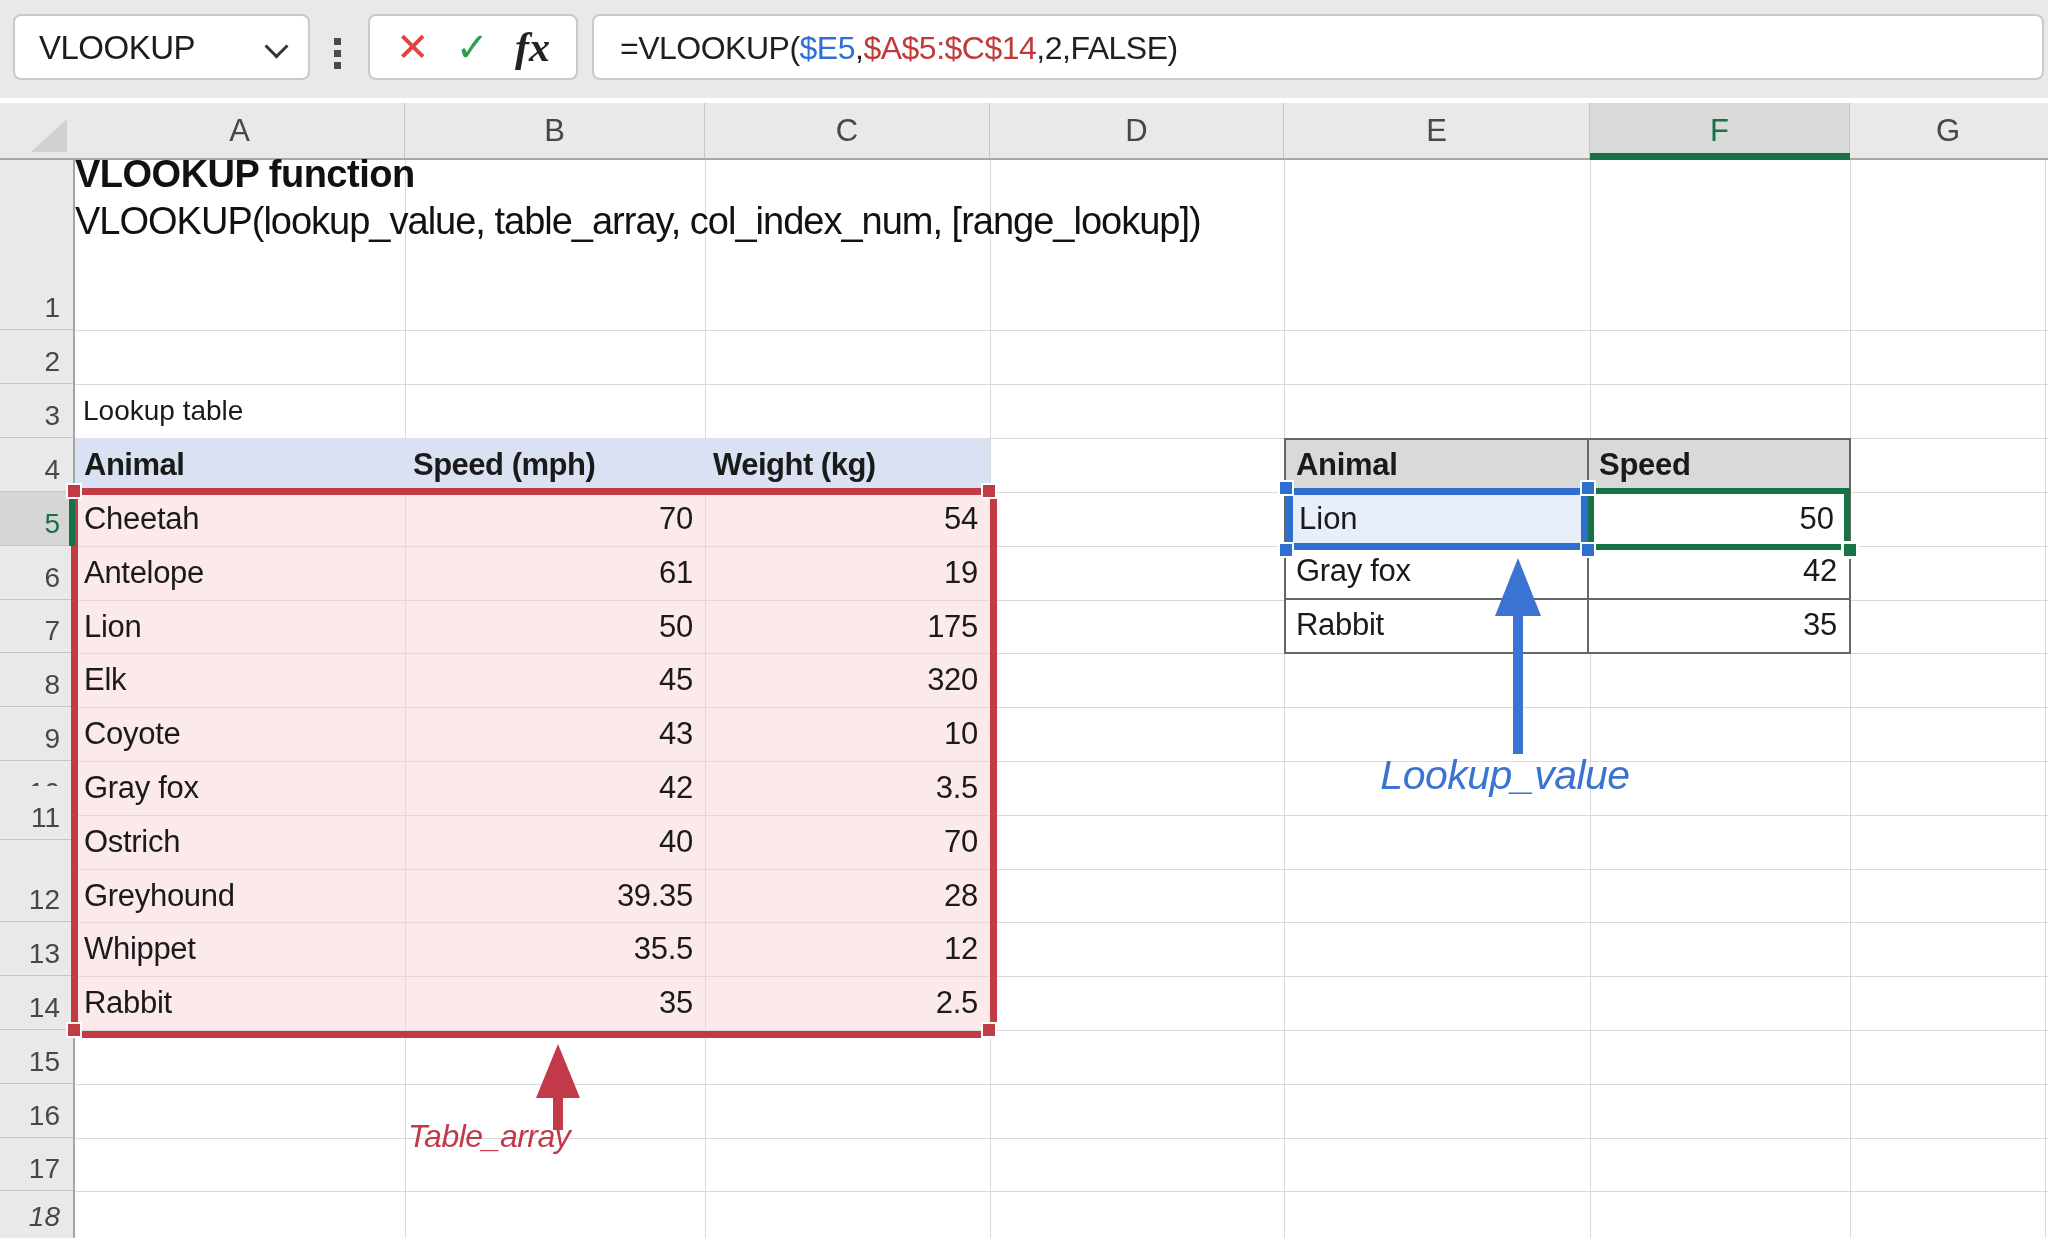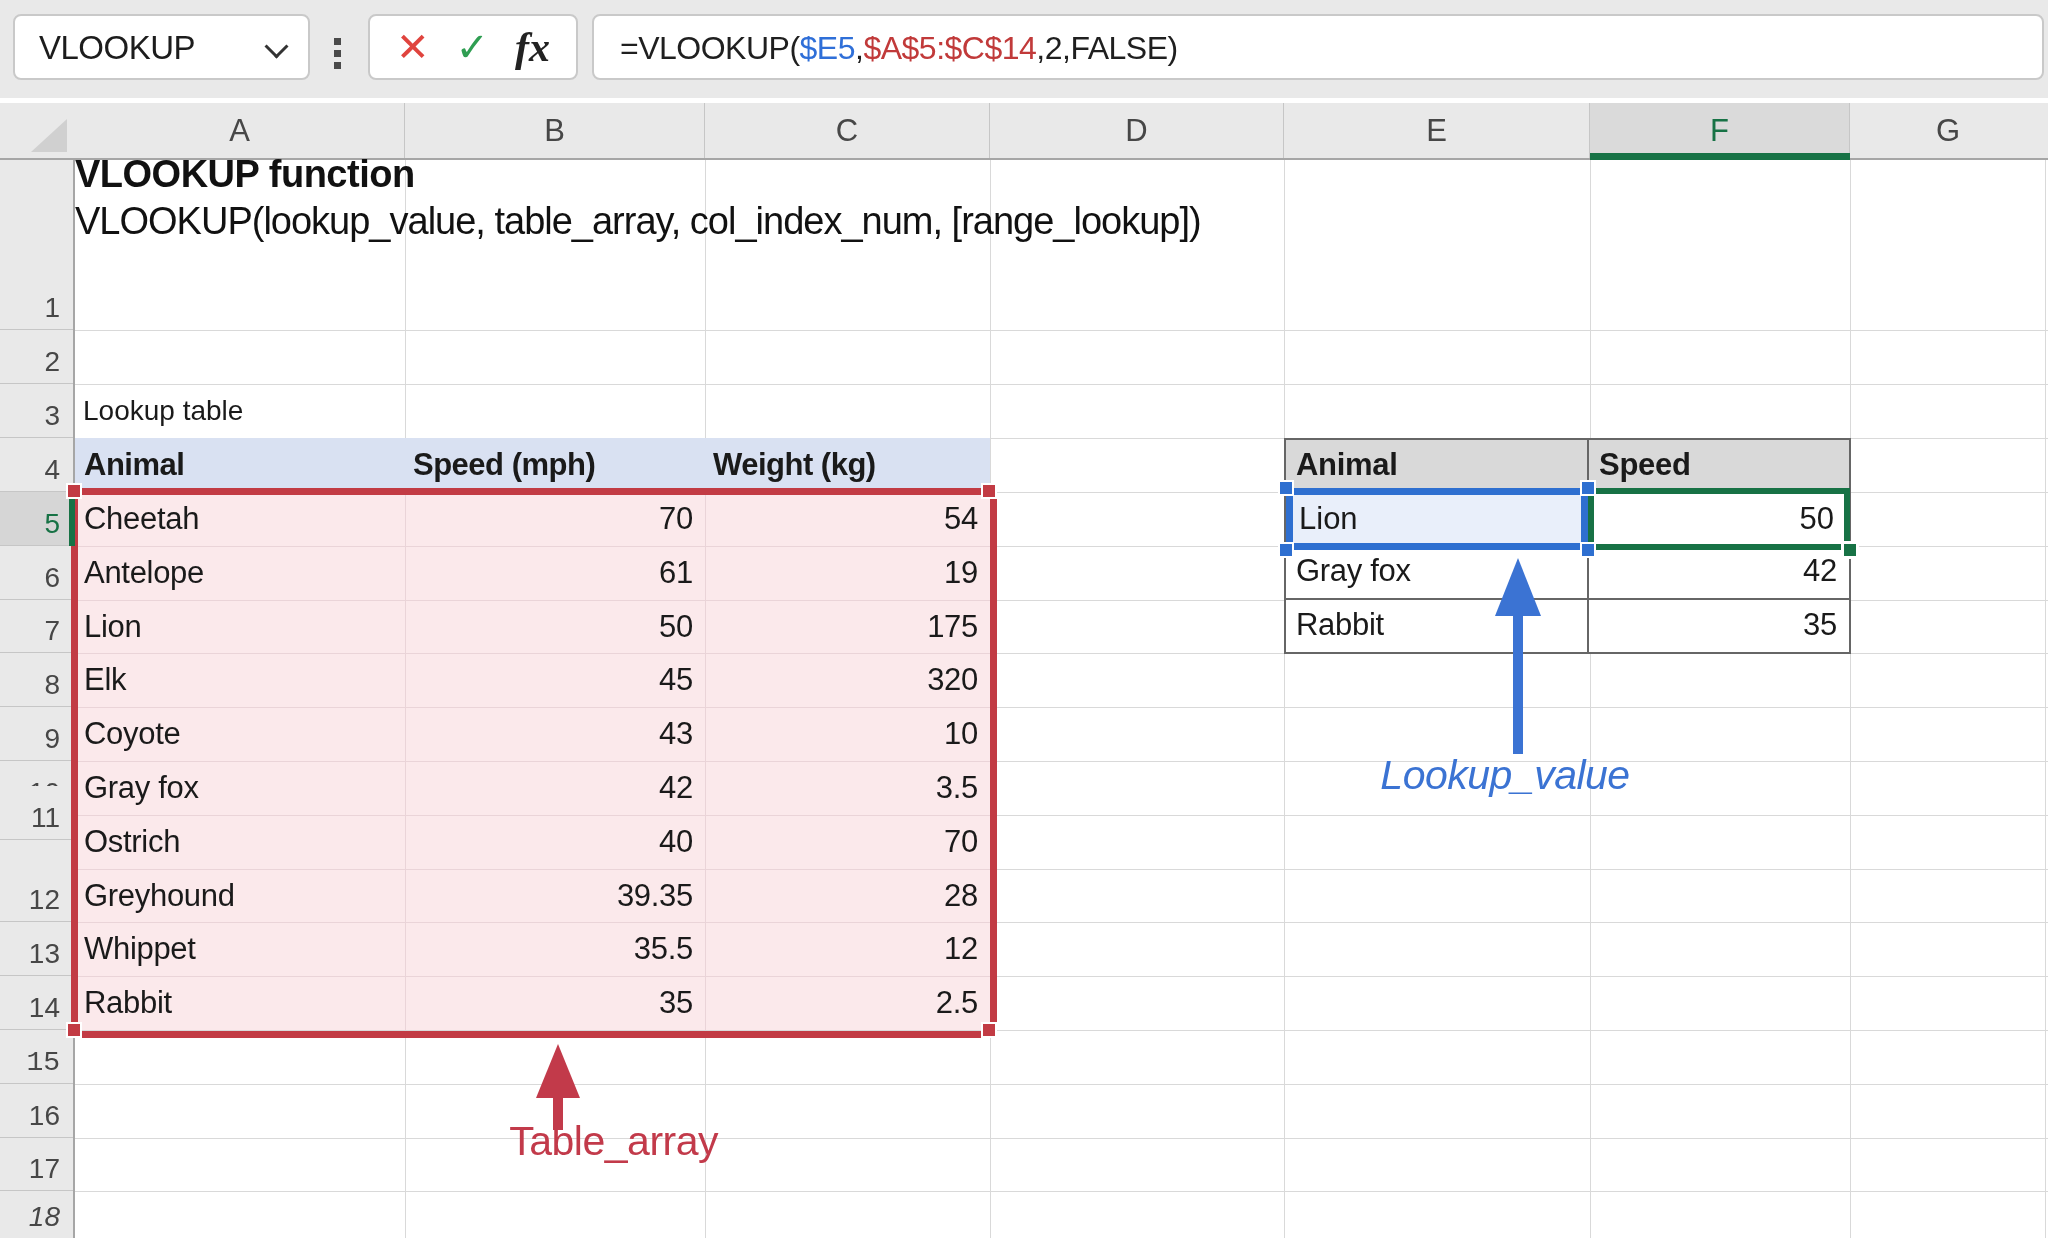--- a/index.html
+++ b/index.html
@@ -77,21 +77,21 @@
   #greenbox{left:1588px;top:488px;width:262px;height:62px;border:6px solid #177245;background:#fff;z-index:7;
             font-size:31px;line-height:50px;text-align:right;padding-right:10px;}
   #fillhandle{left:1841px;top:541px;width:18px;height:18px;background:#177245;border:3px solid #fff;z-index:10;}
 
   
   .bluearrowhead{left:1495px;top:558px;width:0;height:0;border-left:23px solid transparent;border-right:23px solid transparent;border-bottom:58px solid #3b73d3;z-index:9;}
   .bluearrowshaft{left:1513px;top:608px;width:10px;height:146px;background:#3b73d3;z-index:9;}
   #lookupvalue-label{left:1310px;top:752px;width:390px;text-align:center;font-size:41px;font-style:italic;color:#3b73d3;letter-spacing:-0.5px;}
   .redarrowhead{left:536px;top:1044px;width:0;height:0;border-left:22px solid transparent;border-right:22px solid transparent;border-bottom:54px solid #c23a4a;z-index:9;}
   .redarrowshaft{left:553px;top:1092px;width:10px;height:38px;background:#c23a4a;z-index:9;}
-  #tablearray-label{left:408px;top:1118px;width:310px;text-align:right;font-size:41px;color:#c23a4a;letter-spacing:-0.5px;}
+  #tablearray-label{left:408px;top:1118px;width:310px;text-align:left;font-size:32px;font-style:italic;color:#c23a4a;letter-spacing:-0.5px;}
 </style>
 </head>
 <body>
 
 <div id="screen">
 
   <div class="abs" id="topbar">
     <div class="abs chromebox" id="namebox">
       <div class="abs" id="namebox-text">VLOOKUP</div>
       <div class="abs chev"></div>
@@ -128,21 +128,21 @@
   <div class="abs rowhead sel" style="top:492px;height:54px;">5</div>
   <div class="abs rowhead" style="top:546px;height:54px;">6</div>
   <div class="abs rowhead" style="top:600px;height:53px;">7</div>
   <div class="abs rowhead" style="top:653px;height:54px;">8</div>
   <div class="abs rowhead" style="top:707px;height:54px;">9</div>
   <div class="abs rowhead" style="top:761px;height:54px;">10</div>
   <div class="abs rowhead" style="top:786px;height:54px;">11</div>
   <div class="abs rowhead" style="top:869px;height:53px;">12</div>
   <div class="abs rowhead" style="top:922px;height:54px;">13</div>
   <div class="abs rowhead" style="top:976px;height:54px;">14</div>
-  <div class="abs rowhead" style="top:1030px;height:54px;font-family:Liberation Mono, monospace;">15</div>
+  <div class="abs rowhead" style="top:1030px;height:54px;">15</div>
   <div class="abs rowhead" style="top:1084px;height:54px;">16</div>
   <div class="abs rowhead" style="top:1138px;height:53px;">17</div>
   <div class="abs rowhead" style="top:1191px;height:47px;border-bottom:none;font-style:italic;">18</div>
   <div class="abs" id="row5greenbar"></div>
 
   <div class="abs vline" style="left:405px;"></div>
   <div class="abs vline" style="left:705px;"></div>
   <div class="abs vline" style="left:990px;"></div>
   <div class="abs vline" style="left:1284px;"></div>
   <div class="abs vline" style="left:1590px;"></div>

